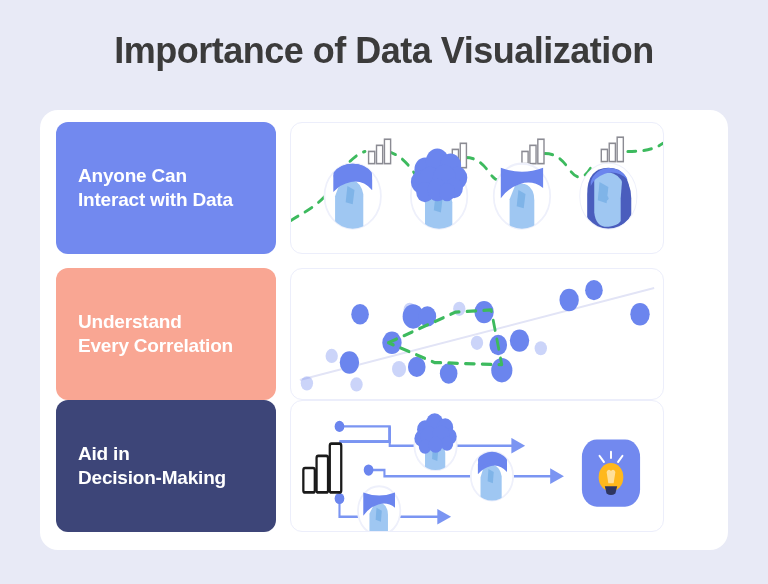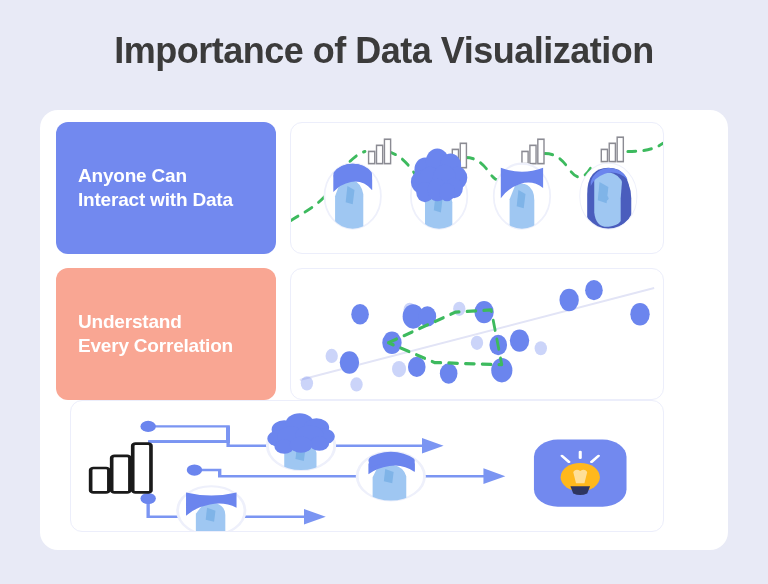--- a/index.html
+++ b/index.html
@@ -220,20 +220,24 @@
               <circle cx="315.52" cy="30.519999999999996" r="11" fill="#6b85ee" fill-opacity="1"></circle>
               <circle cx="343.65999999999997" cy="20.799999999999997" r="10" fill="#6b85ee" fill-opacity="1"></circle>
               <circle cx="395.91999999999996" cy="44.55999999999999" r="11" fill="#6b85ee" fill-opacity="1"></circle>
             </g>
           <polyline id="scatter-annotation" fill="none" stroke="#3dba5e" stroke-width="3.2" stroke-linecap="round" stroke-linejoin="round" stroke-dasharray="10 9" points="110.5,72.64 186.88,42.400000000000006 227.08,40.24000000000001 239.14,94.24 162.76,92.08 110.5,72.64"></polyline>
         </svg>
       </div>
     </div>
 
     <div class="row row-3">
+      <div class="label-card" style="background:#3d4578;">
+        <div class="txt">Aid in
+Decision-Making</div>
+      </div>
       <div class="illus">
         <svg viewBox="0 0 422 128" preserveAspectRatio="none">
           <defs>
             <clipPath id="d1">
                 <circle cx="164" cy="44" r="24"></circle>
               </clipPath>
             <clipPath id="d2">
                 <circle cx="228" cy="74" r="24"></circle>
               </clipPath>
             <clipPath id="d3">

